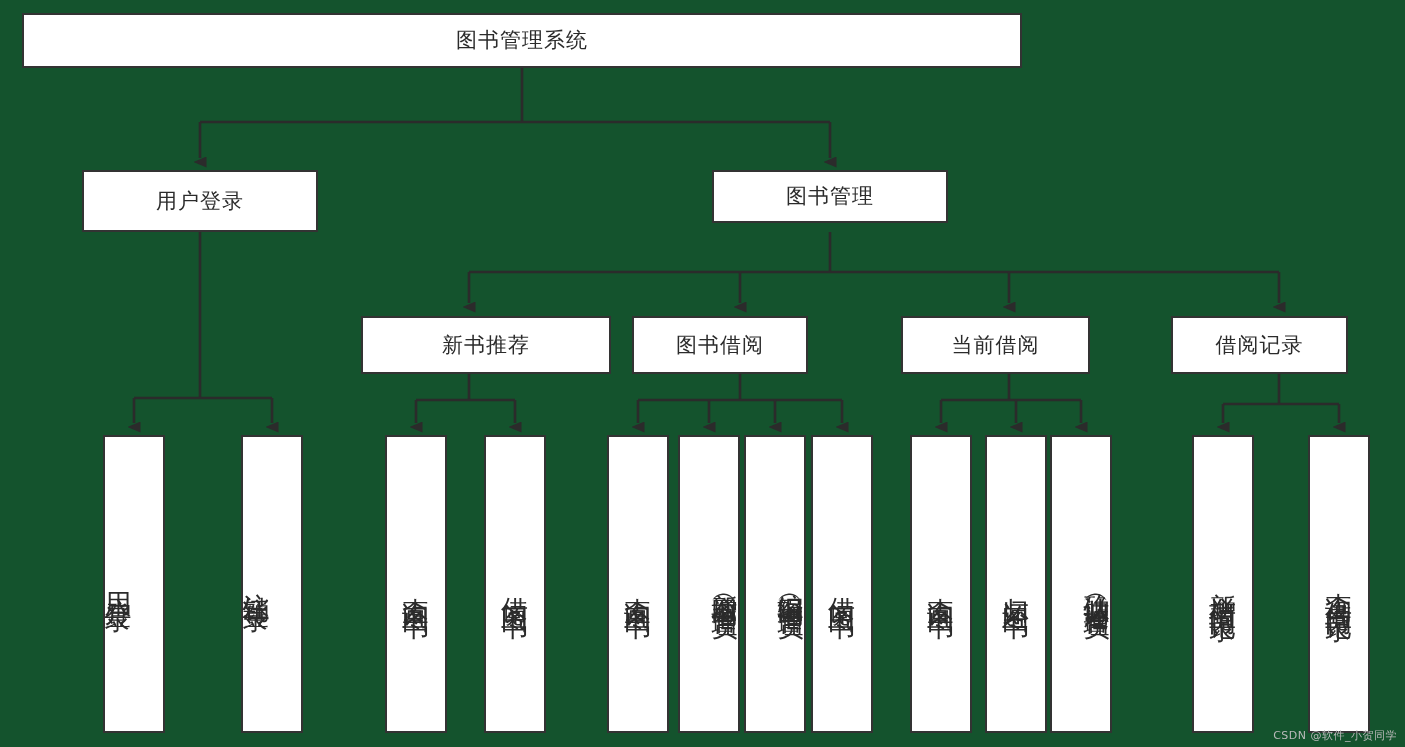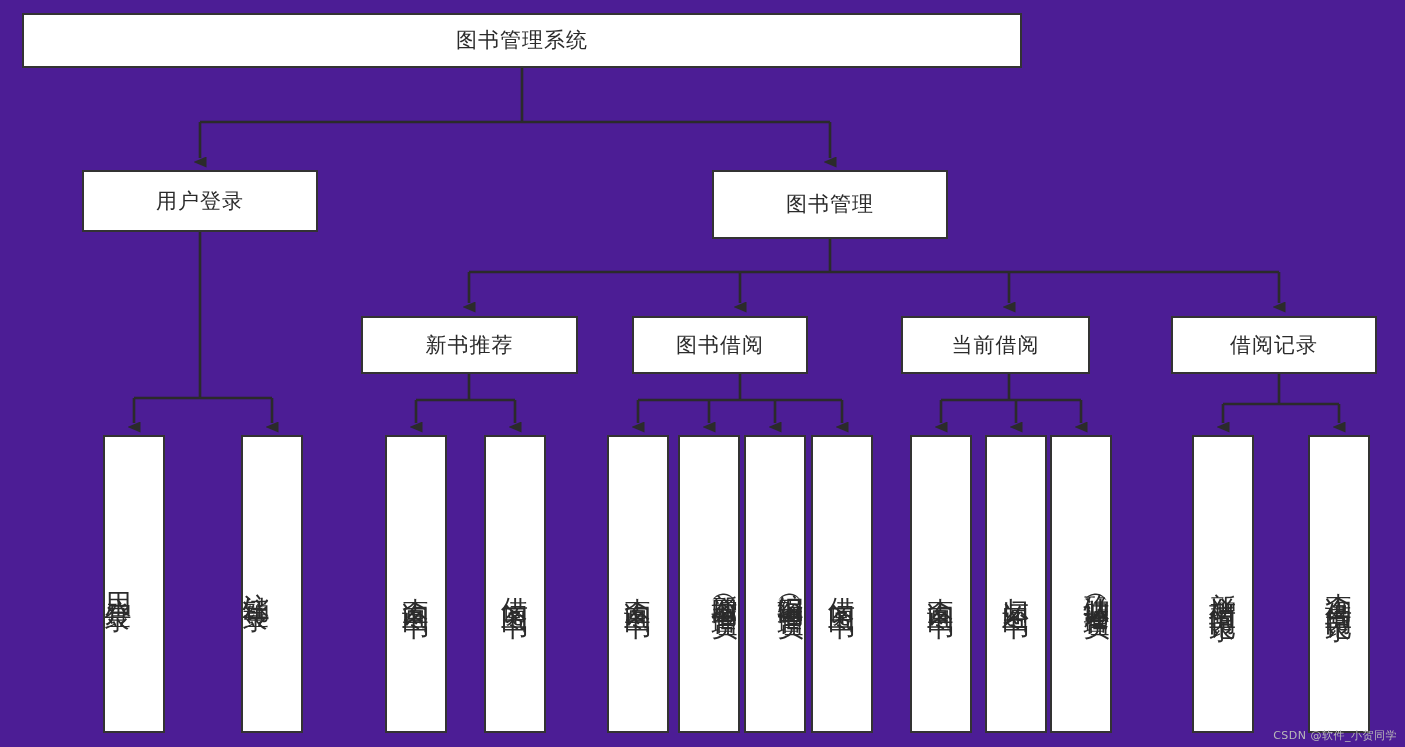--- a/index.html
+++ b/index.html
@@ -10,21 +10,21 @@
   body {
     width: 1405px;
     height: 747px;
     font-family: "DejaVu Sans", "Liberation Sans", sans-serif;
     overflow: hidden;
   }
   #diagram-root {
     position: relative;
     width: 1405px;
     height: 747px;
-    background: #4c1d95;
+    background: #14532d;
   }
   svg#connectors {
     position: absolute;
     left: 0;
     top: 0;
     width: 1405px;
     height: 747px;
   }
   .node {
     position: absolute;
@@ -139,37 +139,37 @@
   </svg>
 
   <div class="node horiz" style="left:22px; top:13px; width:1000px; height:55px;">
     <span class="node-label">图书管理系统</span>
   </div>
 
   <div class="node horiz" style="left:82px; top:170px; width:236px; height:62px;">
     <span class="node-label">用户登录</span>
   </div>
 
-  <div class="node horiz" style="left:712px; top:170px; width:236px; height:69px;">
+  <div class="node horiz" style="left:712px; top:170px; width:236px; height:53px;">
     <span class="node-label">图书管理</span>
   </div>
 
-  <div class="node horiz" style="left:361px; top:316px; width:217px; height:58px;">
+  <div class="node horiz" style="left:361px; top:316px; width:250px; height:58px;">
     <span class="node-label">新书推荐</span>
   </div>
 
   <div class="node horiz" style="left:632px; top:316px; width:176px; height:58px;">
     <span class="node-label">图书借阅</span>
   </div>
 
   <div class="node horiz" style="left:901px; top:316px; width:189px; height:58px;">
     <span class="node-label">当前借阅</span>
   </div>
 
-  <div class="node horiz" style="left:1171px; top:316px; width:206px; height:58px;">
+  <div class="node horiz" style="left:1171px; top:316px; width:177px; height:58px;">
     <span class="node-label">借阅记录</span>
   </div>
 
   <div class="node vert bottom-text" style="left:103px; top:435px; width:62px; height:298px;">
     <span class="node-label">用户登录</span>
   </div>
 
   <div class="node vert bottom-text" style="left:241px; top:435px; width:62px; height:298px;">
     <span class="node-label">注销登录</span>
   </div>

